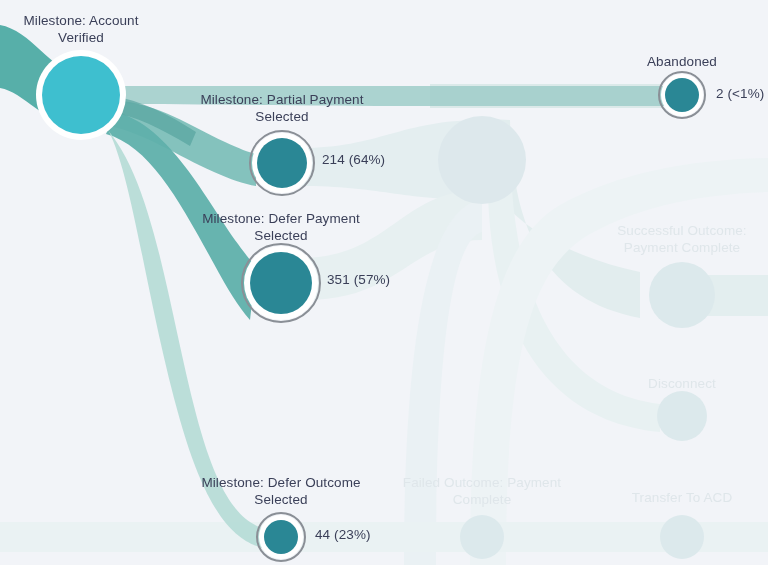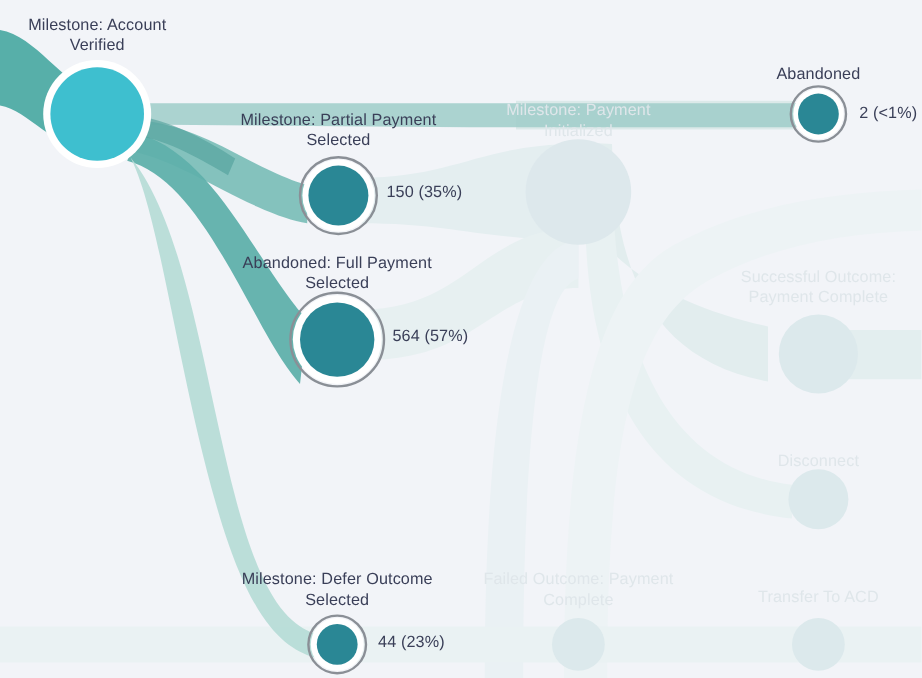--- a/index.html
+++ b/index.html
@@ -102,48 +102,46 @@
       <circle cx="281" cy="537" r="24" fill="none" stroke="#8a8f96" stroke-width="2"></circle>
       <circle cx="281" cy="537" r="22" fill="#ffffff"></circle>
       <circle cx="281" cy="537" r="17" fill="#2a8795"></circle>
 
       <circle cx="682" cy="95" r="23" fill="none" stroke="#8a8f96" stroke-width="2"></circle>
       <circle cx="682" cy="95" r="21" fill="#ffffff"></circle>
       <circle cx="682" cy="95" r="17" fill="#2a8795"></circle>
     </g>
   </svg>
 
-  <div class="node-label ghost" style="left:332px;top:83px;width:300px;">Milestone: Payment
-Initialized</div>
 
   <div class="node-label ghost" style="left:562px;top:222px;width:240px;">Successful Outcome:
 Payment Complete</div>
 
   <div class="node-label ghost" style="left:582px;top:375px;width:200px;">Disconnect</div>
 
   <div class="node-label ghost" style="left:362px;top:474px;width:240px;">Failed Outcome: Payment
 Complete</div>
 
   <div class="node-label ghost" style="left:582px;top:489px;width:200px;">Transfer To ACD</div>
 
   <div class="node-label" style="left:-39px;top:12px;width:240px;">Milestone: Account
 Verified</div>
 
   <div class="node-label" style="left:132px;top:91px;width:300px;">Milestone: Partial Payment
 Selected</div>
 
-  <div class="node-label" style="left:141px;top:210px;width:280px;">Abandoned: Full Payment
+  <div class="node-label" style="left:141px;top:210px;width:280px;">Milestone: Defer Payment
 Selected</div>
 
   <div class="node-label" style="left:141px;top:474px;width:280px;">Milestone: Defer Outcome
 Selected</div>
 
   <div class="node-label" style="left:582px;top:53px;width:200px;">Abandoned</div>
 
-  <div class="value-label" style="left:322px;top:152px;">150 (35%)</div>
+  <div class="value-label" style="left:322px;top:152px;">214 (64%)</div>
 
-  <div class="value-label" style="left:327px;top:272px;">564 (57%)</div>
+  <div class="value-label" style="left:327px;top:272px;">351 (57%)</div>
 
   <div class="value-label" style="left:315px;top:527px;">44 (23%)</div>
 
   <div class="value-label" style="left:716px;top:86px;">2 (&lt;1%)</div>
 
 </div>
 
 </body></html>

